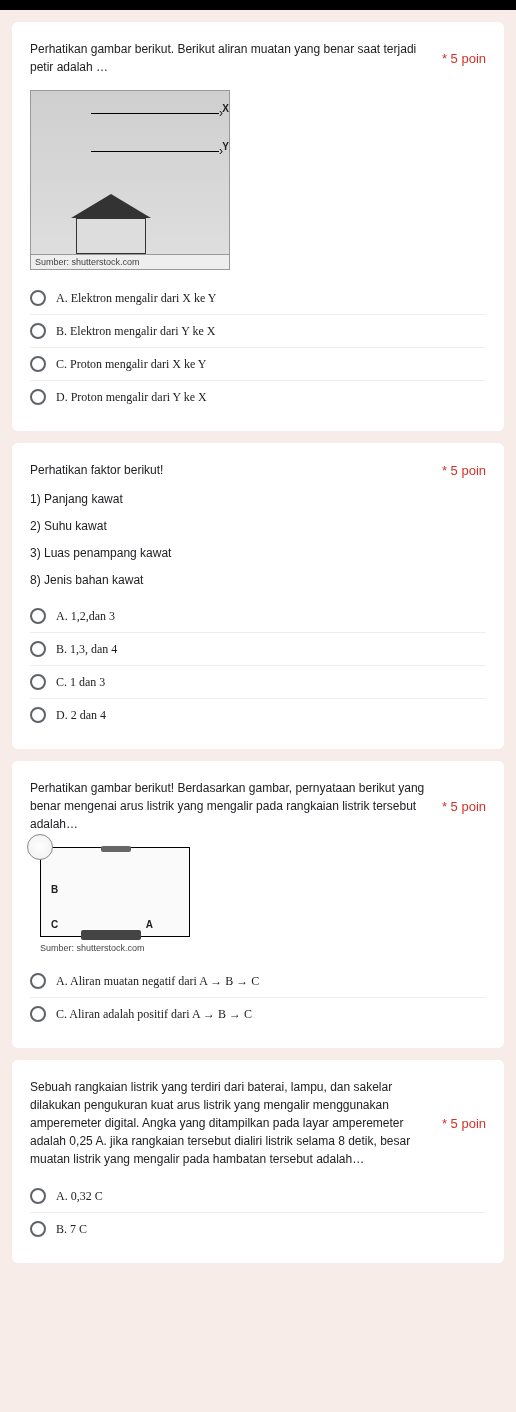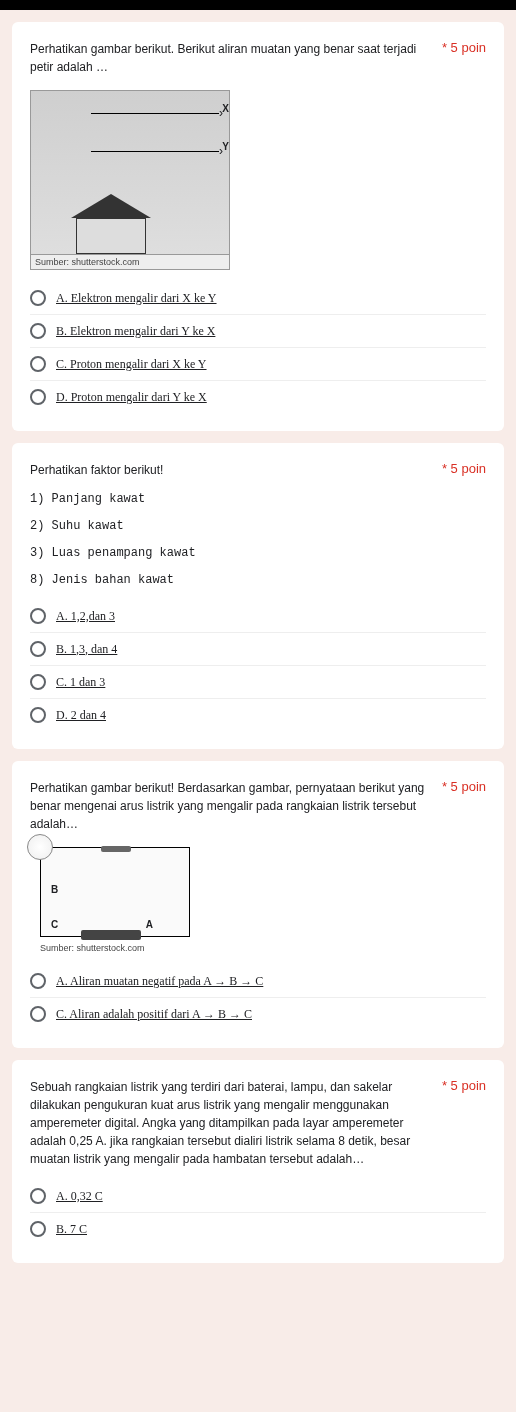--- a/index.html
+++ b/index.html
@@ -10,21 +10,21 @@
   font-size: 12px;
   color: #202124;
 }
 .topbar { background: #000; height: 10px; width: 100%; }
 .card { 
   background: #fff; 
   margin: 12px; 
   border-radius: 6px; 
   padding: 18px;
 }
-.qhead { display: flex; justify-content: space-between; align-items: flex-start; gap: 10px; }
+.qhead { display: flex; justify-content: space-between; align-items: center; gap: 10px; }
 .qtext { font-size: 12px; color: #202124; line-height: 1.5; }
 .points { color: #d93025; font-size: 13px; white-space: nowrap; }
 .points::before { content: "* "; }
 .imgbox { 
   margin: 14px 0 4px 0; 
   width: 200px; height: 180px; 
   background: #bbb; 
   border: 1px solid #999; 
   position: relative;
   display: flex; flex-direction: column;
@@ -33,33 +33,33 @@
 .imgbox-caption { background: #eee; font-size: 9px; color: #444; padding: 2px 4px; border-top: 1px solid #999; }
 .arrow-x { position:absolute; top:22px; left:60px; right:10px; height:0; border-top:1px solid #000;}
 .arrow-x::after { content:"›"; position:absolute; right:-4px; top:-8px; font-size:12px;}
 .xlabel { position:absolute; top:12px; right:0px; font-size:10px; font-weight:bold;}
 .arrow-y { position:absolute; top:60px; left:60px; right:10px; height:0; border-top:1px solid #000;}
 .arrow-y::after { content:"›"; position:absolute; right:-4px; top:-8px; font-size:12px;}
 .ylabel { position:absolute; top:50px; right:0px; font-size:10px; font-weight:bold;}
 .house { position:absolute; bottom:0; left:40px; width:80px; height:60px;}
 .roof { width:0;height:0;border-left:40px solid transparent;border-right:40px solid transparent;border-bottom:24px solid #333; }
 .walls { width:70px;height:36px;border:1px solid #333; margin:0 auto; background:#ddd;}
-.options { margin-top: 12px; text-decoration: underline; }
+.options { margin-top: 12px; }
 .option-row { 
   display:flex; align-items:center; gap:10px; 
   padding: 8px 0; 
   border-bottom: 1px solid #eee;
 }
 .option-row:last-child { border-bottom: none; }
 .radio { 
   width:16px; height:16px; border:2px solid #5f6368; border-radius:50%; flex-shrink:0;
 }
 .opt-label { font-size: 12px; font-family: "Times New Roman", serif; }
 .factors { margin-top: 12px; }
-.factor-line { font-size: 12px; margin: 13px 0; font-family: Liberation Mono, monospace; }
+.factor-line { font-size: 12px; margin: 13px 0; }
 .subtext { font-size: 12px; margin-top: 12px; }
 .circbox { 
   margin: 14px 0 4px 0; width: 190px;
 }
 .circ { 
   width: 150px; height: 90px; border: 1px solid #000; position: relative; margin-left:10px; background:#fafafa;
 }
 .bulb { 
   width:26px;height:26px;border:1px solid #888;border-radius:50%; position:absolute; top:-14px;left:-14px; background:radial-gradient(#fff,#eee);
 }
@@ -156,21 +156,21 @@
       <div class="blabel">B</div>
       <div class="clabel">C</div>
       <div class="alabel">A</div>
       <div class="battery"></div>
     </div>
     <div class="circ-caption">Sumber: shutterstock.com</div>
   </div>
   <div class="options">
     <div class="option-row">
         <span class="radio"></span>
-        <span class="opt-label">A. Aliran muatan negatif pada A → B → C</span>
+        <span class="opt-label">A. Aliran muatan negatif dari A → B → C</span>
       </div>
     <div class="option-row">
         <span class="radio"></span>
         <span class="opt-label">C. Aliran adalah positif dari A → B → C</span>
       </div>
   </div>
 </div>
 
 <div class="card">
   <div class="qhead">

